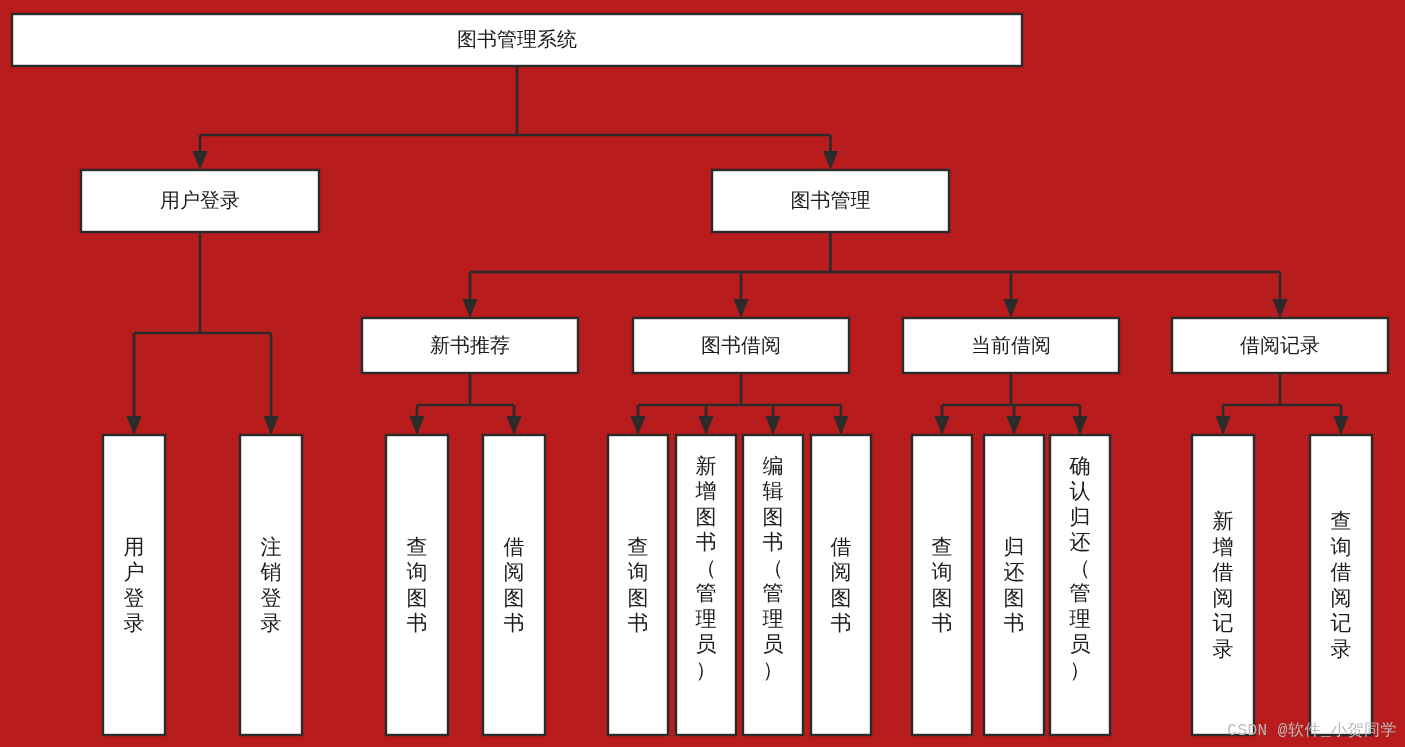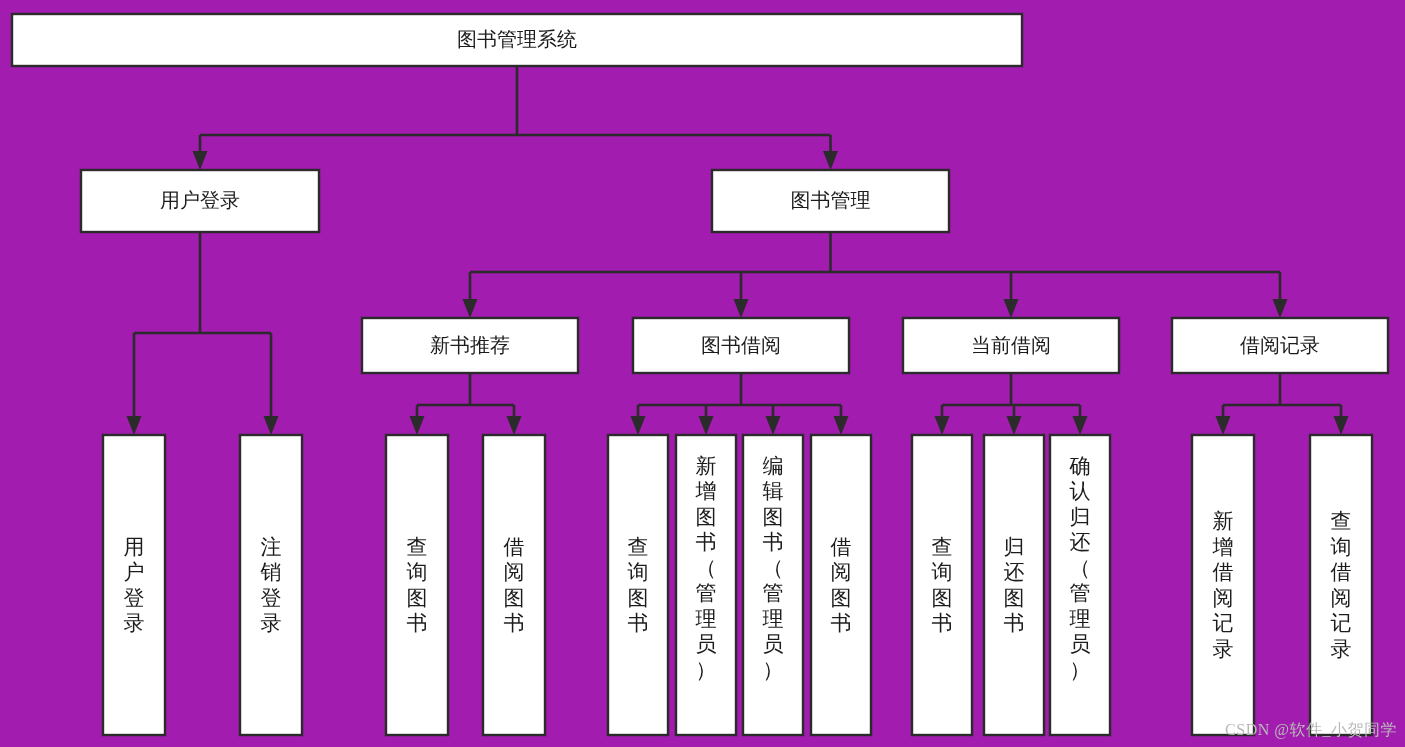--- a/index.html
+++ b/index.html
@@ -10,21 +10,21 @@
   body {
     width: 1405px;
     height: 747px;
     font-family: "Liberation Sans", "DejaVu Sans", sans-serif;
     overflow: hidden;
   }
   #diagram-root {
     position: relative;
     width: 1405px;
     height: 747px;
-    background: #a21caf;
+    background: #b91c1c;
   }
   svg#tree-svg {
     position: absolute;
     left: 0;
     top: 0;
     width: 1405px;
     height: 747px;
     display: block;
   }
   .node-rect {
@@ -52,21 +52,21 @@
   .node-label-v {
     font-family: "Liberation Sans", "DejaVu Sans", sans-serif;
     fill: #1c1c1c;
     font-size: 21px;
     text-anchor: middle;
   }
   .watermark {
     position: absolute;
     right: 8px;
     bottom: 6px;
-    font-family: Liberation Serif, serif;
+    font-family: Liberation Mono, monospace;
     font-size: 16px;
     color: #b9b9b9;
     letter-spacing: 0.5px;
     white-space: nowrap;
     user-select: none;
   }
 </style>
 </head>
 <body>
 

